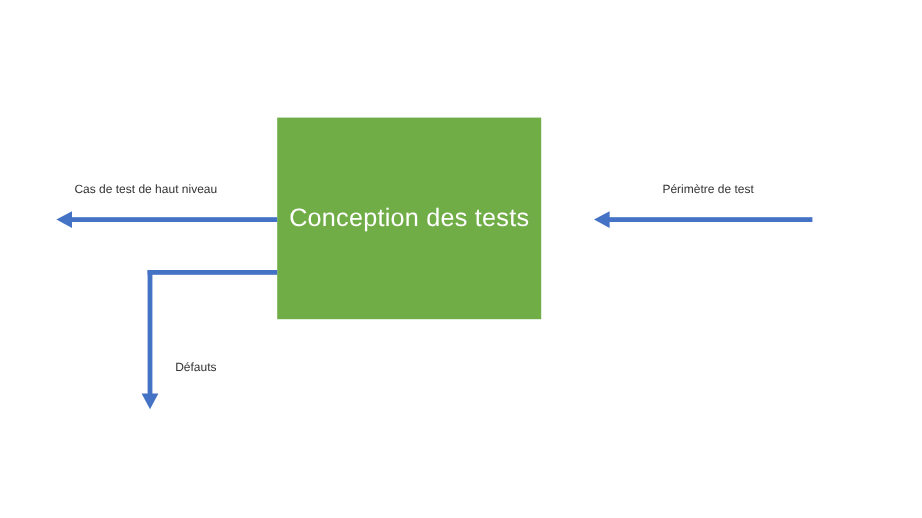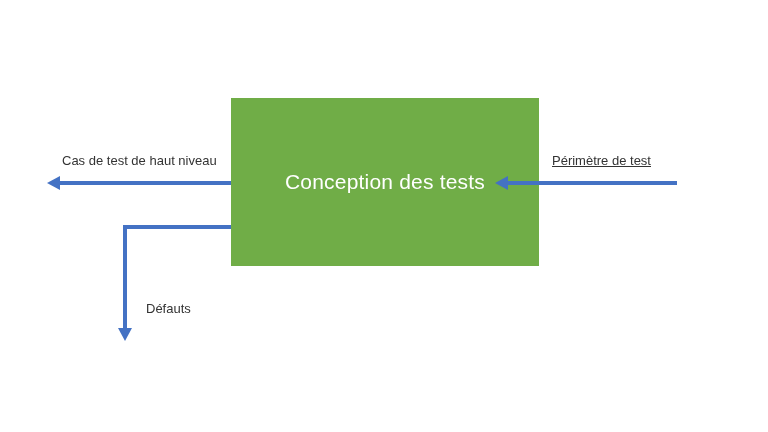--- a/index.html
+++ b/index.html
@@ -13,21 +13,21 @@
     background: var(--bg, #ffffff);
     font-family: "Liberation Sans", sans-serif;
     overflow: hidden;
   }
 
   
   .process-box {
     position: absolute;
     left: 231px;
     top: 98px;
-    width: 308px;
+    width: 220px;
     height: 168px;
     background: var(--green, #70AD47);
     display: flex;
     align-items: center;
     justify-content: center;
   }
   .process-box .box-label {
     color: var(--box-text, #ffffff);
     font-size: 21px;
     letter-spacing: 0.2px;
@@ -68,25 +68,25 @@
 
   
   .elbow-h-line     { left: 123px; top: 225px; width: 108px; height: 4px; }
   .elbow-v-line     { left: 123px; top: 225px; width: 4px;   height: 104px; }
   .down-arrow-head  { left: 118px; top: 328px; }
 
   
   .edge-label {
     position: absolute;
     color: var(--label-text, #333333);
-    font-size: 13px;
+    font-size: 10px;
     white-space: nowrap;
   }
   .label-left  { left: 62px;  top: 153px; }
-  .label-right { left: 552px; top: 153px; text-decoration: underline; }
+  .label-right { left: 552px; top: 153px; }
   .label-down  { left: 146px; top: 301px; }
 </style>
 </head>
 <body>
 
 <div id="canvas" style="--bg: #ffffff; --blue: #4472C4; --green: #70AD47; --box-text: #ffffff; --label-text: #333333;">
 
   <div class="process-box">
     <span class="box-label">Conception des tests</span>
   </div>

